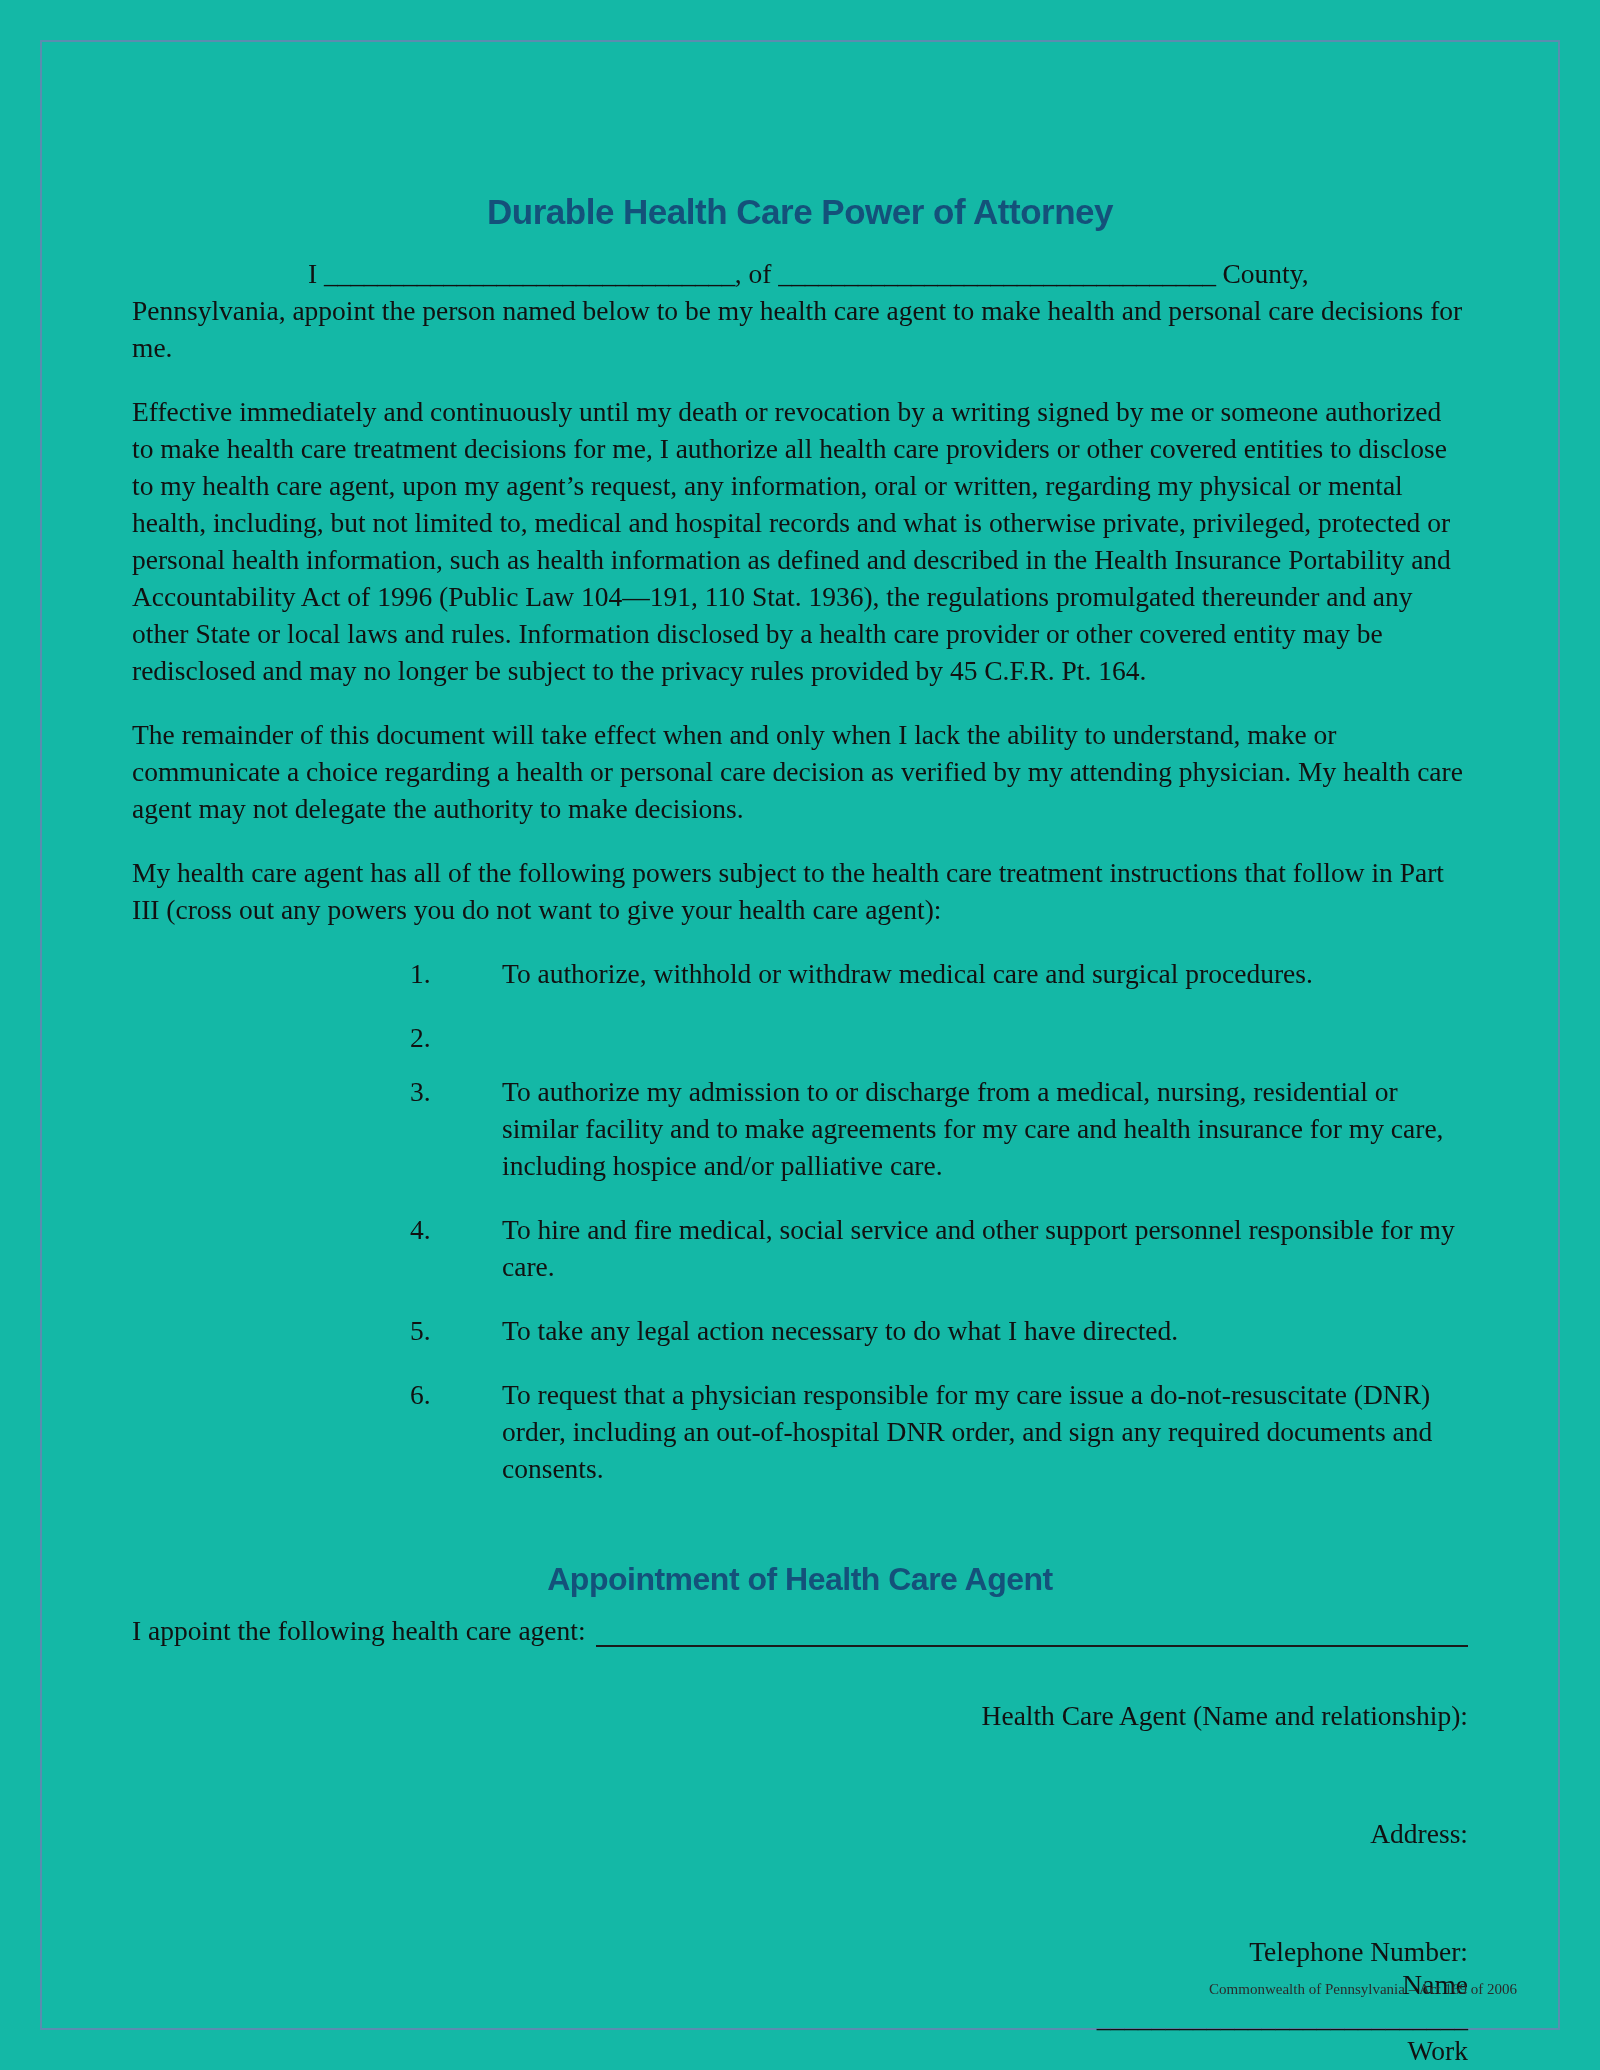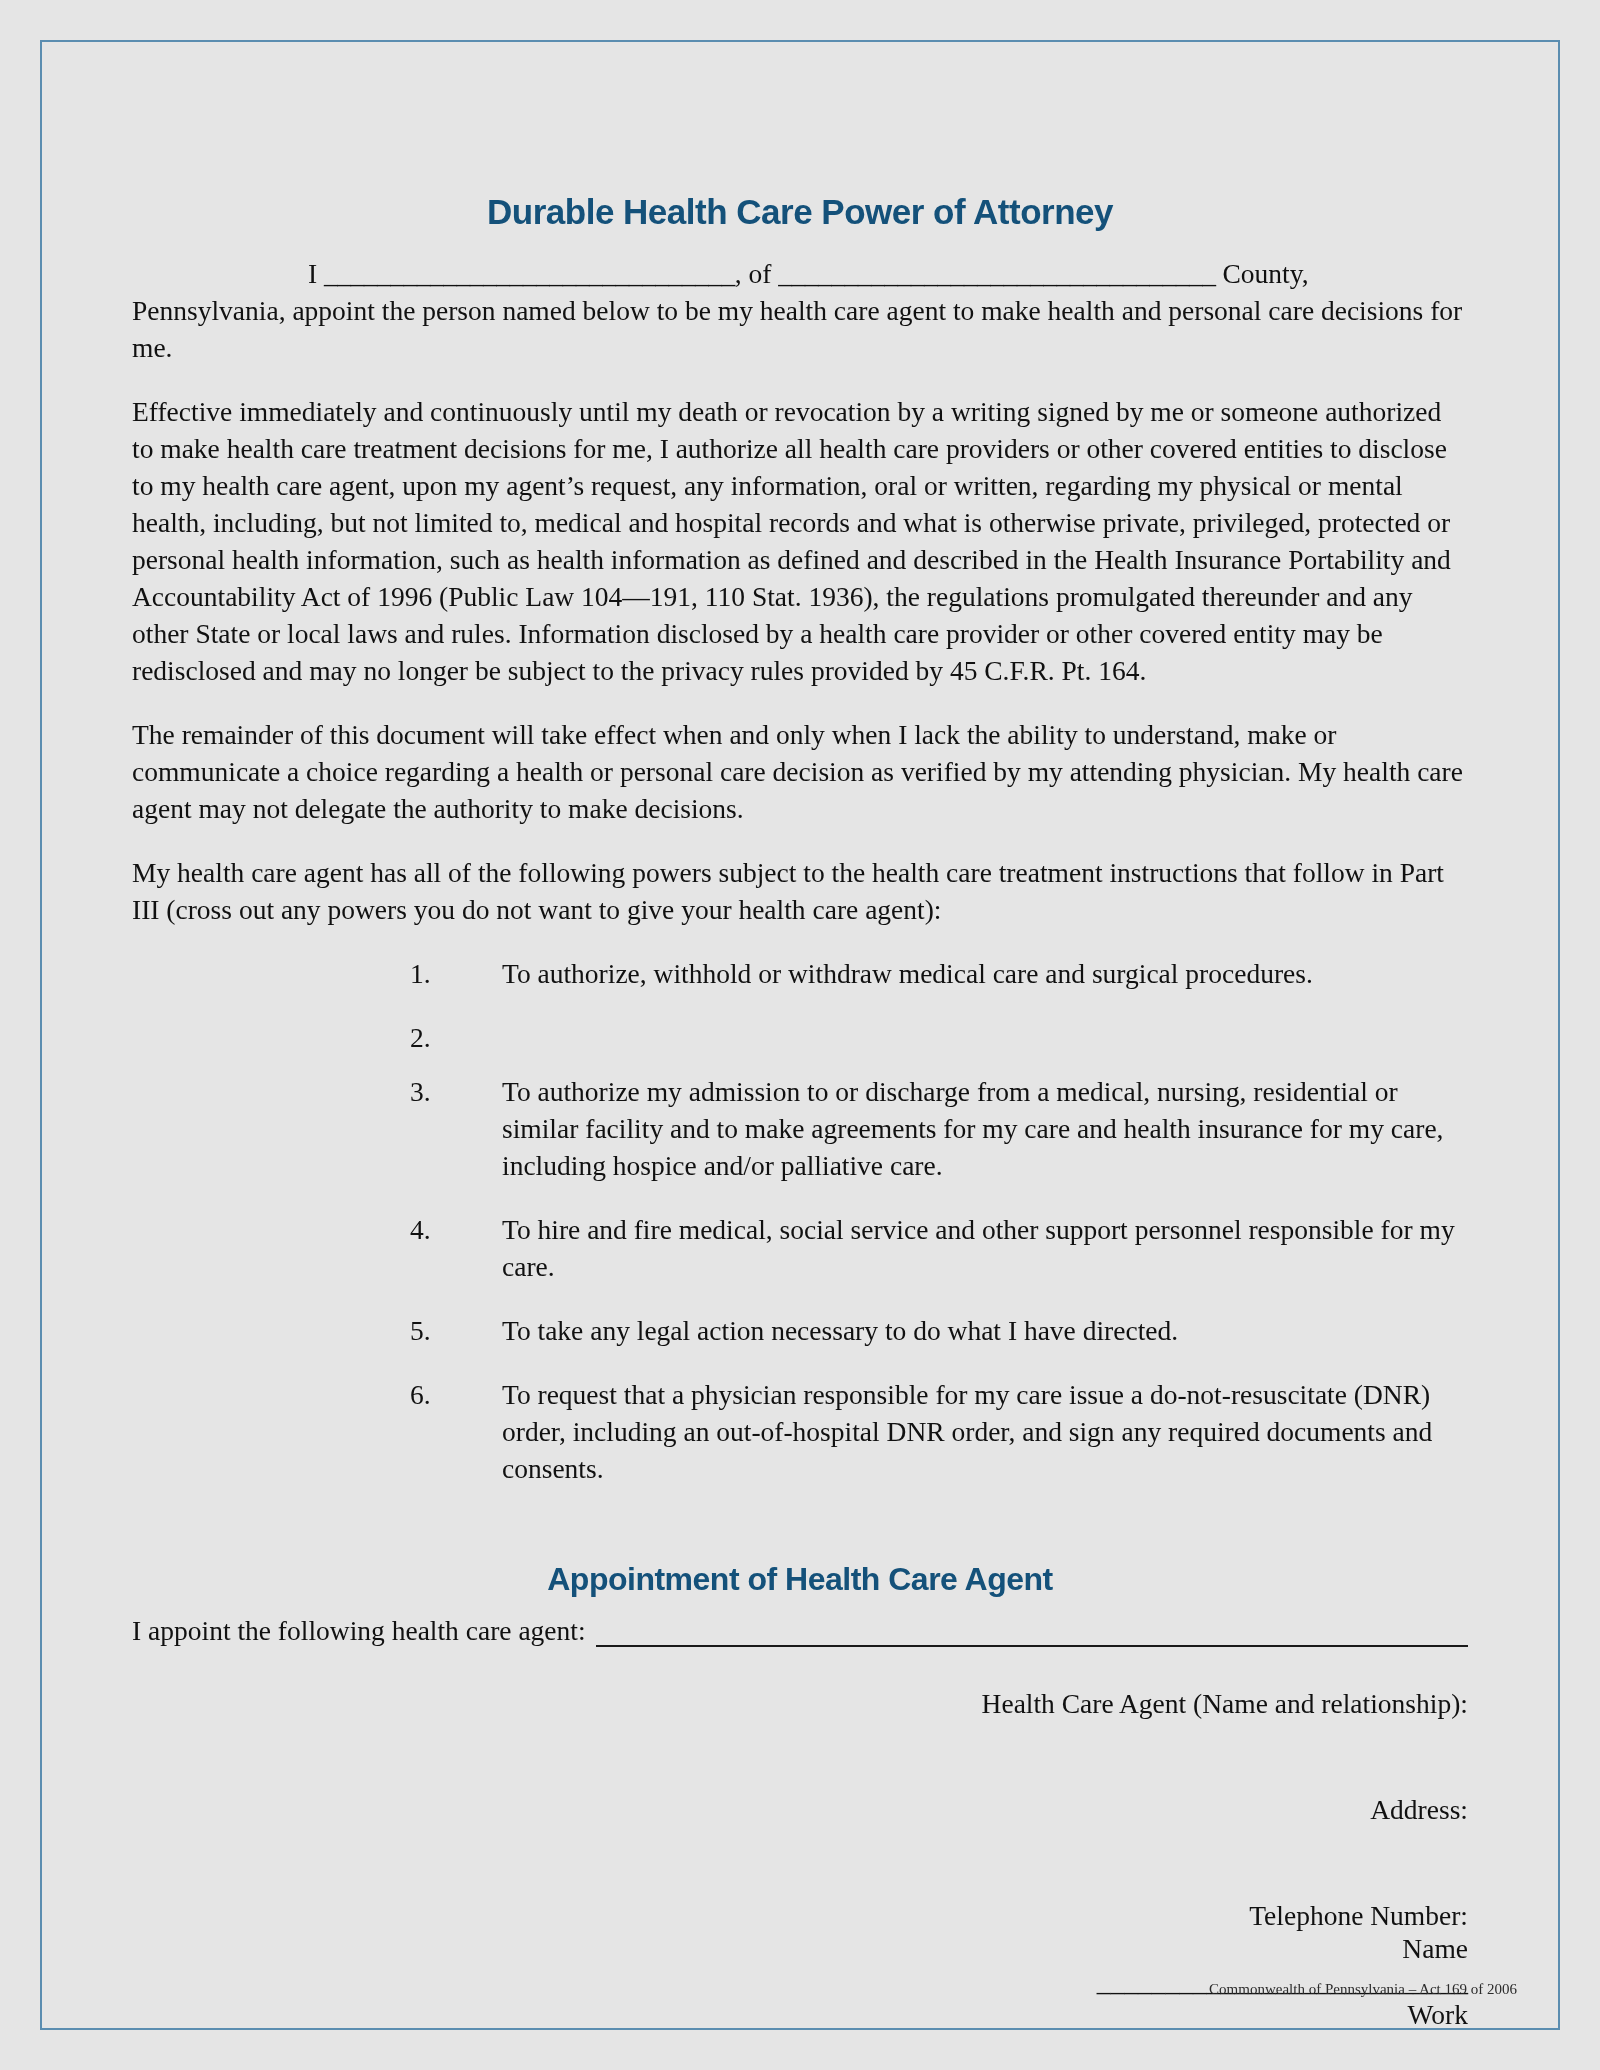--- a/index.html
+++ b/index.html
@@ -4,21 +4,21 @@
 <style>
   html, body {
     margin: 0;
     padding: 0;
     background: #ffffff;
   }
   .page {
     position: relative;
     width: 1600px;
     height: 2070px;
-    background: #e5e5e5;
+    background: #14b8a6;
     box-sizing: border-box;
     padding: 40px 48px;
     font-family: "Liberation Serif", serif;
   }
   .page-frame {
     position: absolute;
     left: 40px;
     top: 40px;
     right: 40px;
     bottom: 40px;
@@ -89,21 +89,21 @@
     width: 50px;
   }
   .form-block {
     margin-top: 6px;
     font-size: 27.5px;
     color: #111111;
   }
   .form-row {
     display: flex;
     align-items: flex-end;
-    margin-bottom: 40px;
+    margin-bottom: 52px;
     line-height: 1.2;
     text-align: center;
   }
   .form-row .label {
     white-space: nowrap;
     flex: 0 0 auto;
   }
   .form-row .rule {
     flex: 1 1 auto;
     border-bottom: 2px solid #1a1a1a;

